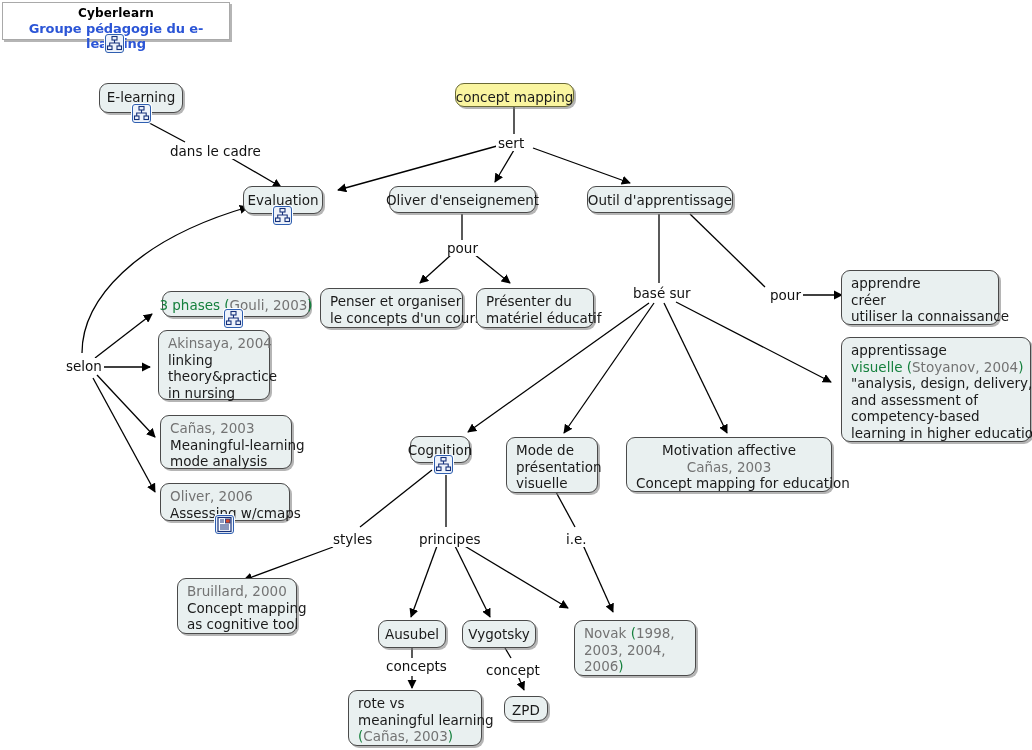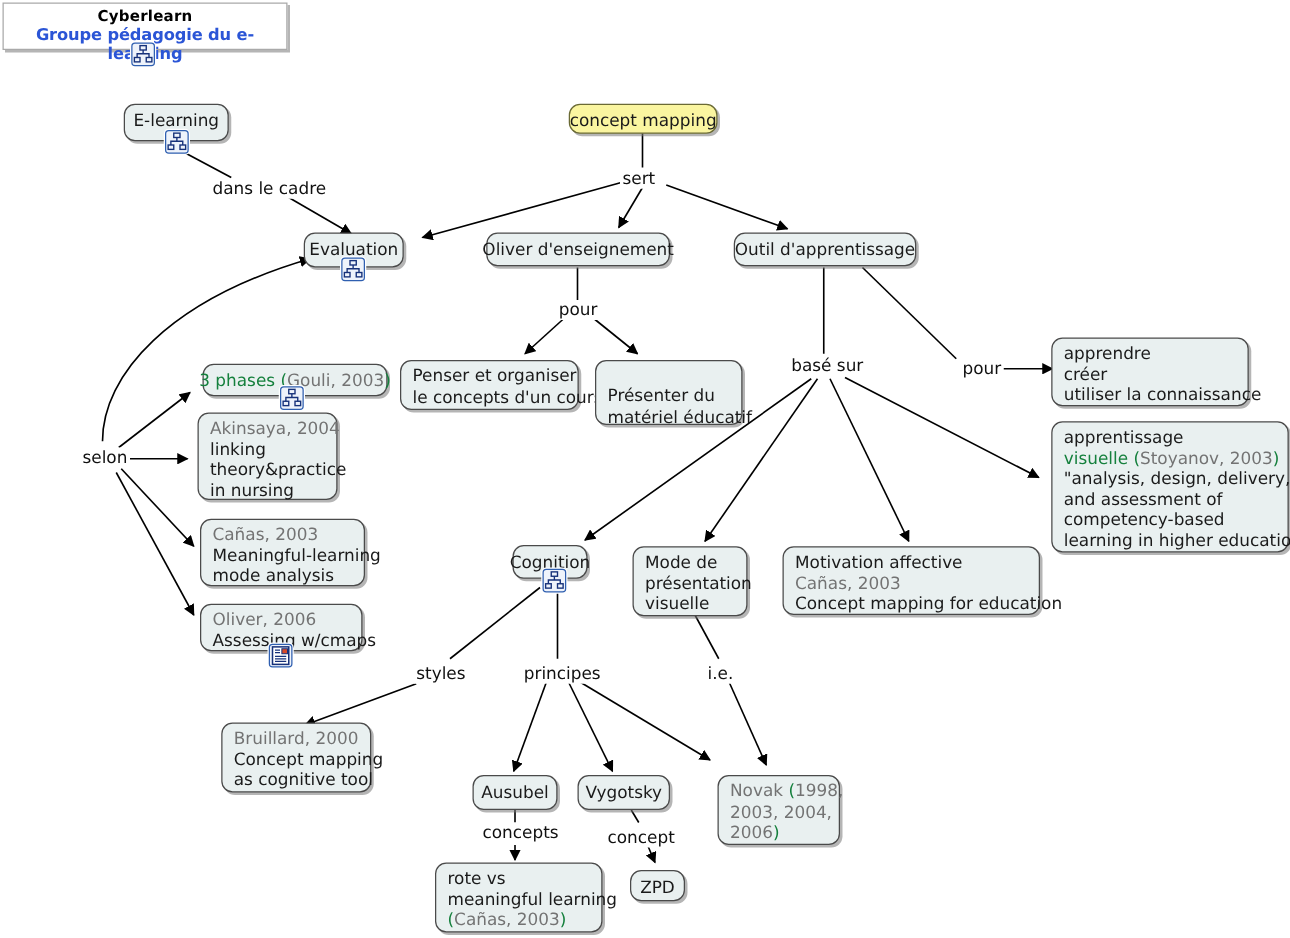--- a/index.html
+++ b/index.html
@@ -210,21 +210,21 @@
         <rect x="11" y="11" width="4.5" height="3.5" fill="none" stroke="#16317a" stroke-width="1.1"></rect>
         <path d="M8.5 5 L8.5 8 M3.7 11 L3.7 8 L13.2 8 L13.2 11" stroke="#16317a" stroke-width="1.1" fill="none"></path>
       </svg>
   </div>
 
   <div class="node" style="left:320px;top:288px;width:143px;height:40px;padding-top:4px;">
     <div>Penser et organiser</div>
     <div>le concepts d'un cours</div>
   </div>
 
-  <div class="node" style="left:476px;top:288px;width:118px;height:52px;padding-top:20px;">
+  <div class="node" style="left:476px;top:288px;width:118px;height:40px;padding-top:4px;">
     <div>Présenter du</div>
     <div>matériel éducatif</div>
   </div>
 
   <div class="node" style="left:158px;top:330px;width:112px;height:70px;padding-top:4px;">
     <div class="red">Akinsaya, 2004</div>
     <div>linking</div>
     <div>theory&amp;practice</div>
     <div>in nursing</div>
   </div>
@@ -248,21 +248,21 @@
   </div>
 
   <div class="node" style="left:841px;top:270px;width:158px;height:55px;padding-top:4px;">
     <div>apprendre</div>
     <div>créer</div>
     <div>utiliser la connaissance</div>
   </div>
 
   <div class="node" style="left:841px;top:337px;width:190px;height:105px;padding-top:4px;">
     <div>apprentissage</div>
-    <div><span class="blk">visuelle (</span><span class="red">Stoyanov, 2003</span><span class="blk">)</span></div>
+    <div><span class="blk">visuelle (</span><span class="red">Stoyanov, 2004</span><span class="blk">)</span></div>
     <div>"analysis, design, delivery,</div>
     <div>and assessment of</div>
     <div>competency-based</div>
     <div>learning in higher education"</div>
   </div>
 
   <div class="node center" style="left:410px;top:436px;width:60px;height:27px;">
     <span>Cognition</span>
   </div>
   <div class="badge" style="left:434px;top:455px;">
@@ -273,41 +273,41 @@
         <path d="M8.5 5 L8.5 8 M3.7 11 L3.7 8 L13.2 8 L13.2 11" stroke="#16317a" stroke-width="1.1" fill="none"></path>
       </svg>
   </div>
 
   <div class="node" style="left:506px;top:437px;width:92px;height:56px;padding-top:4px;">
     <div>Mode de</div>
     <div>présentation</div>
     <div>visuelle</div>
   </div>
 
-  <div class="node" style="left:626px;top:437px;width:206px;height:55px;padding-top:4px;">
+  <div class="node" style="left:626px;top:437px;width:206px;height:55px;padding-top:4px;text-align:center;">
     <div>Motivation affective</div>
     <div class="red">Cañas, 2003</div>
     <div>Concept mapping for education</div>
   </div>
 
   <div class="node" style="left:177px;top:578px;width:120px;height:56px;padding-top:4px;">
     <div class="red">Bruillard, 2000</div>
     <div>Concept mapping</div>
     <div>as cognitive tool</div>
   </div>
 
   <div class="node center" style="left:378px;top:620px;width:68px;height:28px;">
     <span>Ausubel</span>
   </div>
 
   <div class="node center" style="left:462px;top:620px;width:74px;height:28px;">
     <span>Vygotsky</span>
   </div>
 
-  <div class="node" style="left:574px;top:620px;width:98px;height:56px;padding-top:4px;">
+  <div class="node" style="left:574px;top:620px;width:122px;height:56px;padding-top:4px;">
     <div><span class="red">Novak</span><span class="blk"> (</span><span class="red">1998,</span></div>
     <div class="red">2003, 2004,</div>
     <div><span class="red">2006</span><span class="blk">)</span></div>
   </div>
 
   <div class="node" style="left:348px;top:690px;width:134px;height:56px;padding-top:4px;">
     <div>rote vs</div>
     <div>meaningful learning</div>
     <div><span class="blk">(</span><span class="red">Cañas, 2003</span><span class="blk">)</span></div>
   </div>

